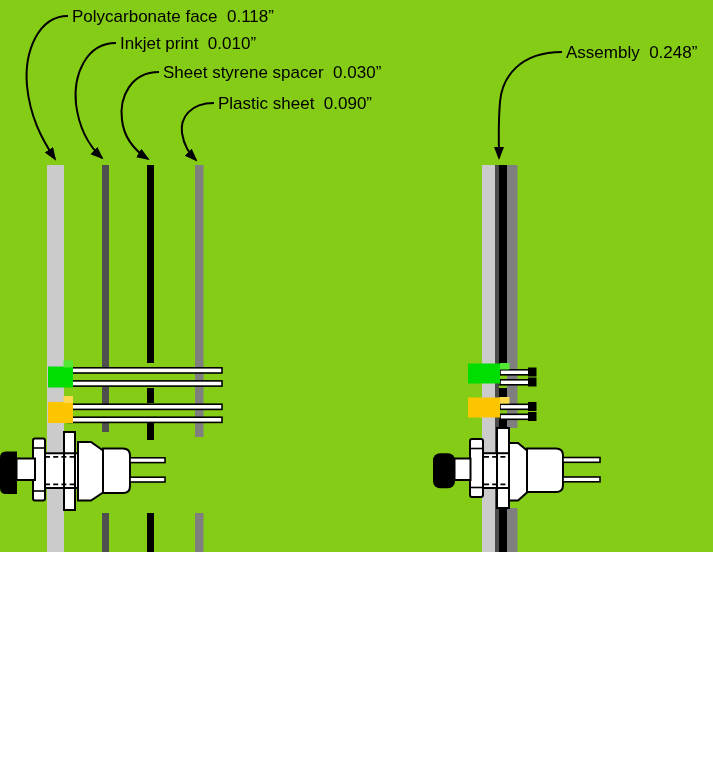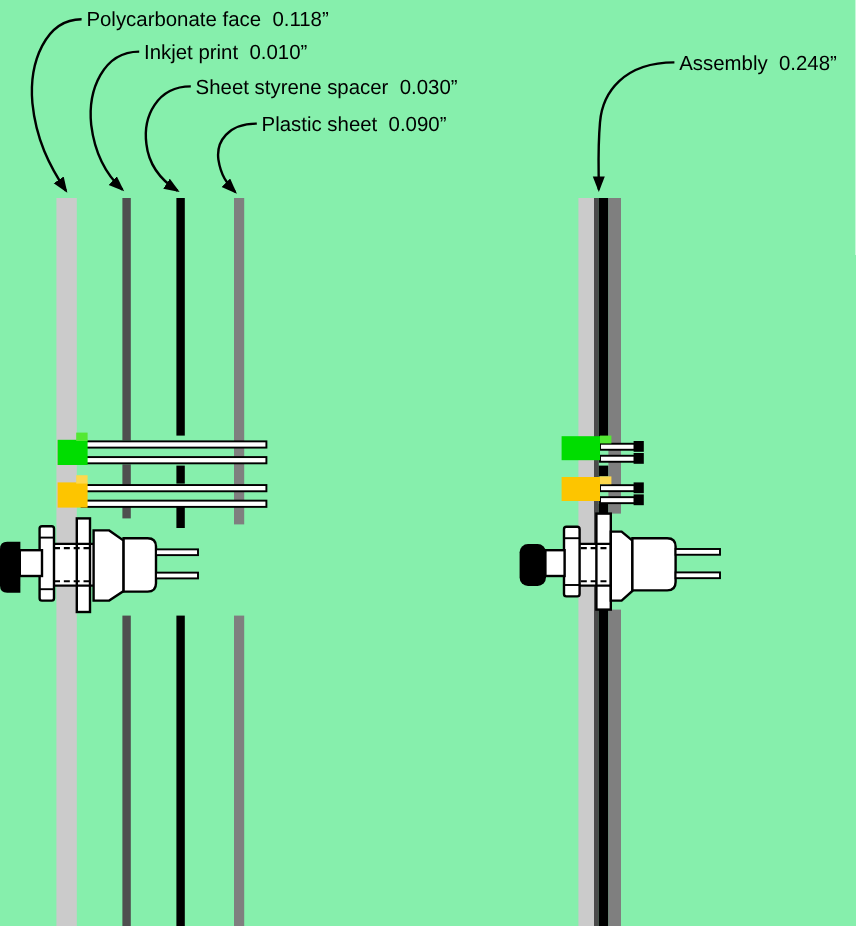--- a/index.html
+++ b/index.html
@@ -1,16 +1,16 @@
 <!DOCTYPE html>
 <html><head>
 <meta charset="utf-8">
 <style>
   html,body{margin:0;padding:0;background:#ffffff;}
-  .stage{width:713px;height:772px;position:relative;background:#86efac;overflow:hidden;}
+  .stage{width:713px;height:552px;position:relative;background:#84cc16;overflow:hidden;}
   svg{display:block;}
   text{font-family:"Liberation Sans", sans-serif;font-size:17px;fill:#000;}
   .arrow{fill:none;stroke:#000;stroke-width:2;}
   .wf{fill:#ffffff;stroke:#000;stroke-width:2;}
   .wf-thin{fill:#ffffff;stroke:#000;stroke-width:1.6;}
   .solidline{stroke:#000;stroke-width:2;fill:none;}
   .thinline{stroke:#000;stroke-width:1.6;fill:none;}
   .dashline{stroke:#000;stroke-width:1.8;fill:none;stroke-dasharray:5 3.2;}
   .blackfill{fill:#000;stroke:none;}
 </style>

